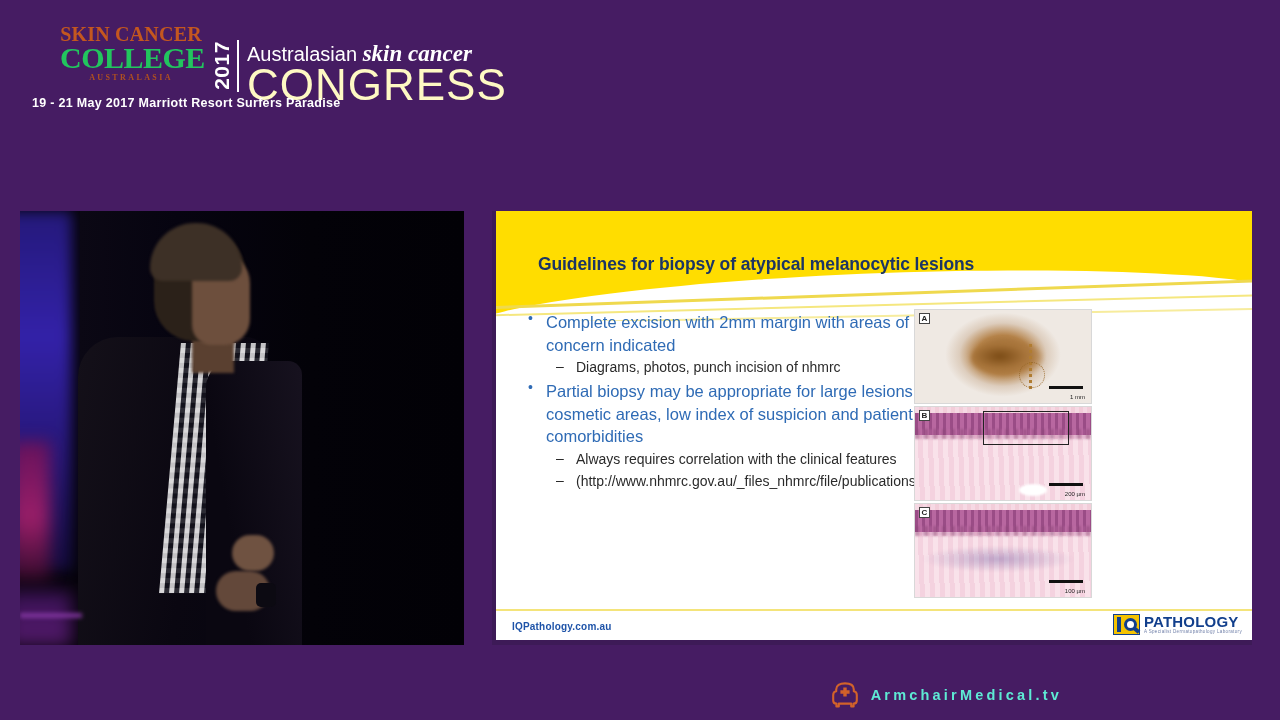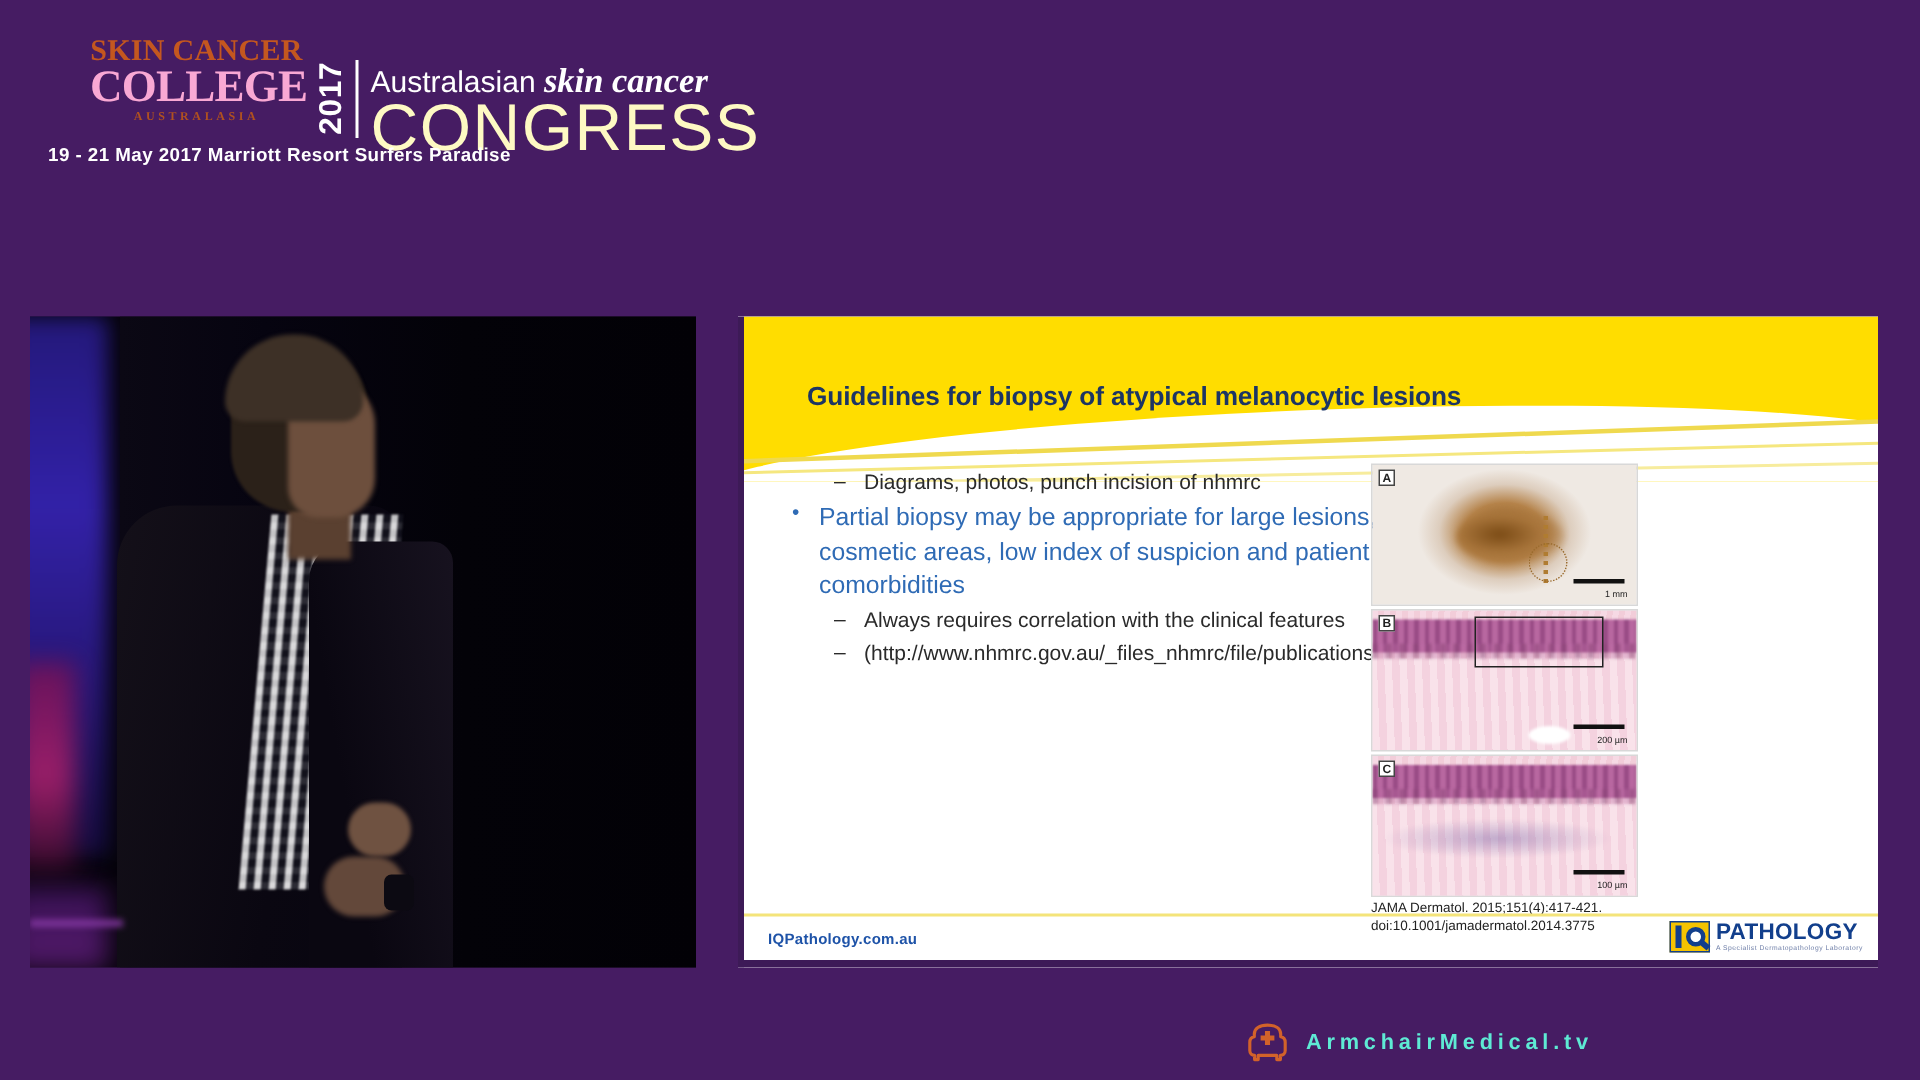--- a/index.html
+++ b/index.html
@@ -11,21 +11,21 @@
   }
   #stage { position: relative; width: 1084px; height: 720px; background: #461c63; }
 
   
   .brand { position: absolute; left: 32px; top: 22px; width: 420px; height: 96px; }
   .brand-row { position: relative; height: 72px; }
 
   .scc-logo { position: absolute; left: 28px; top: 2px; width: 142px; text-align: center; }
   .scc-l1 { color: #c4571f; font-size: 20px; font-weight: bold; letter-spacing: .2px;
             font-family: "Liberation Serif", serif; line-height: 20px; white-space: nowrap; }
-  .scc-l2 { color: #f9a8d4; font-size: 30px; font-weight: bold; letter-spacing: -.5px;
+  .scc-l2 { color: #22c55e; font-size: 30px; font-weight: bold; letter-spacing: -.5px;
             font-family: "Liberation Serif", serif; line-height: 28px; white-space: nowrap; }
   .scc-l3 { color: #b0511f; font-size: 8px; font-weight: bold; letter-spacing: 2.4px;
             font-family: "Liberation Serif", serif; line-height: 12px; white-space: nowrap; }
 
   .year { position: absolute; left: 176px; top: 14px; width: 26px; height: 56px; }
   .year span {
     display: block; position: absolute; left: -15px; top: 19px; width: 56px;
     transform: rotate(-90deg); color: #ffffff; font-size: 21px; font-weight: bold;
     letter-spacing: .5px; text-align: center; line-height: 21px;
   }
@@ -215,20 +215,23 @@
     <div class="hdr">
       <div class="hdr-fill"></div>
       <div class="hdr-curve"></div>
       <div class="swoosh s1"></div>
       <div class="swoosh s2"></div>
       <div class="swoosh s3"></div>
     </div>
     <div class="slide-title">Guidelines for biopsy of atypical melanocytic lesions</div>
 
     <div class="body">
+      <div class="bullet">
+        <div class="b-text">Complete excision with 2mm margin with areas of concern indicated</div>
+      </div>
       <div class="sub">
         <div class="s-text">Diagrams, photos, punch incision of nhmrc</div>
       </div>
       <div class="bullet">
         <div class="b-text">Partial biopsy may be appropriate for large lesions, cosmetic areas, low index of suspicion and patient comorbidities</div>
       </div>
       <div class="sub">
         <div class="s-text">Always requires correlation with the clinical features</div>
       </div>
       <div class="sub">
@@ -259,24 +262,20 @@
         <div class="derm"></div>
         <div class="epi"></div>
         <div class="epi2"></div>
         <div class="infl"></div>
         <div class="fig-lbl">C</div>
         <div class="bar"></div>
         <div class="bar-t">100 µm</div>
       </div>
     </div>
 
-    <div class="cite">
-      <div>JAMA Dermatol. 2015;151(4):417-421.</div>
-      <div>doi:10.1001/jamadermatol.2014.3775</div>
-    </div>
 
     <div class="footline"></div>
     <div class="footurl">IQPathology.com.au</div>
 
     <div class="iqlogo">
       <div class="iq-mark">
         <div class="iq-i"></div>
         <div class="iq-q"></div>
         <div class="iq-qt"></div>
       </div>

